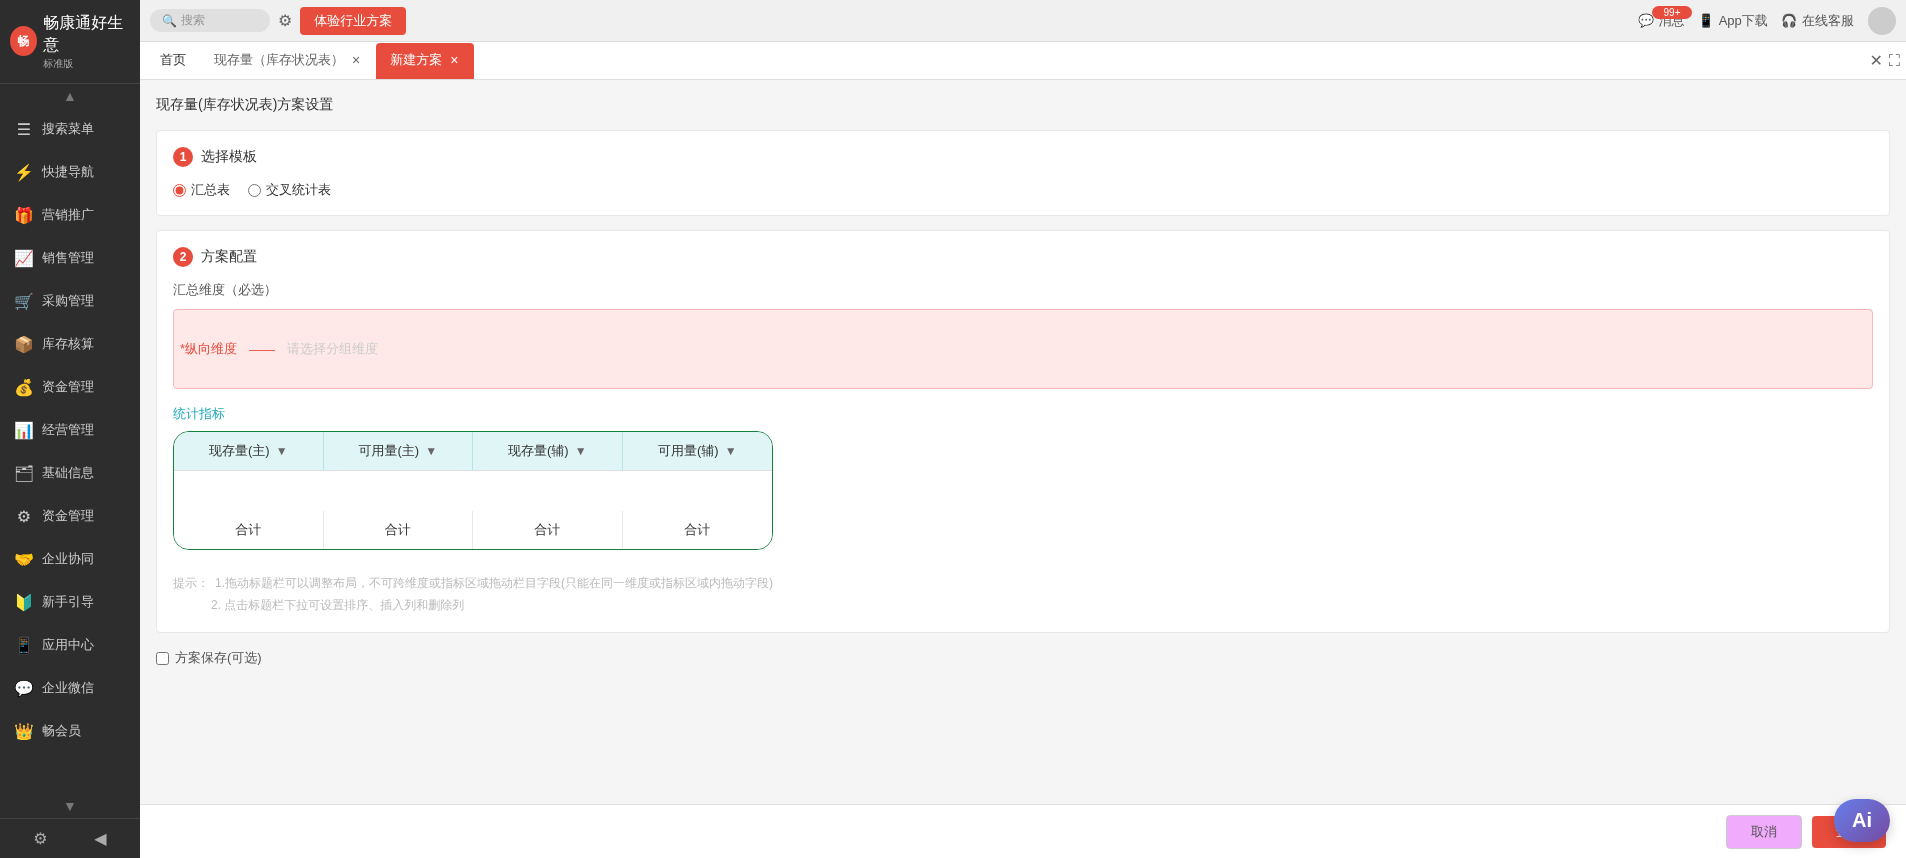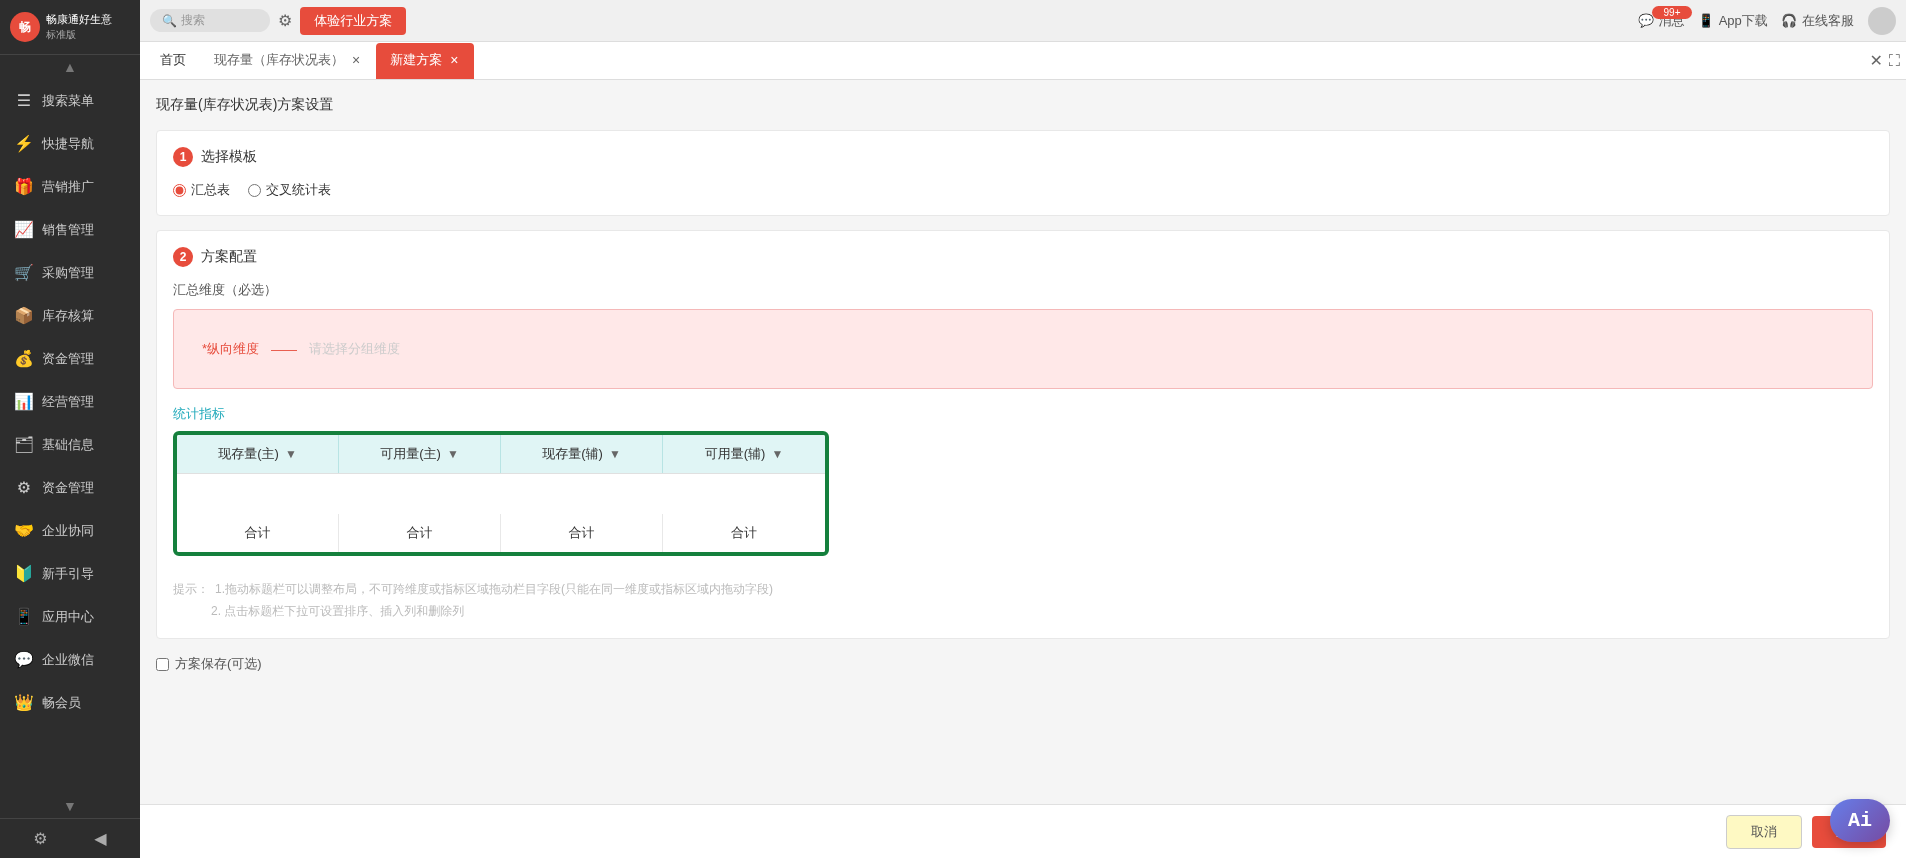--- a/index.html
+++ b/index.html
@@ -23,21 +23,21 @@
       border-bottom: 1px solid #444;
     }
     .sidebar-logo .logo-icon {
       width: 30px;
       height: 30px;
       background: #e74c3c;
       border-radius: 50%;
       display: flex; align-items: center; justify-content: center;
       color: white; font-weight: bold; font-size: 12px;
     }
-    .sidebar-logo .logo-text { font-size: 11px; color: #fff; line-height: 1.4; }
+    .sidebar-logo .logo-text { font-size: 16px; color: #fff; line-height: 1.4; }
     .sidebar-logo .logo-tag { font-size: 10px; color: #aaa; }
 
     .sidebar-nav { flex: 1; overflow-y: auto; }
     .sidebar-nav::-webkit-scrollbar { width: 4px; }
     .sidebar-nav::-webkit-scrollbar-thumb { background: #555; border-radius: 2px; }
 
     .nav-item {
       display: flex; align-items: center; gap: 8px;
       padding: 12px 14px;
       color: #ccc; cursor: pointer; font-size: 13px;
@@ -133,43 +133,43 @@
 
     .radio-group { display: flex; gap: 18px; align-items: center; }
     .radio-label { display: flex; align-items: center; gap: 5px; cursor: pointer; font-size: 13px; color: #333; }
     .radio-label input[type="radio"] { accent-color: #e74c3c; }
 
     
     .sub-label { font-size: 13px; color: #555; margin-bottom: 10px; }
 
     .dimension-box {
       background: #ffe8e8; border: 1px solid #f5b8b8; border-radius: 4px;
-      padding: 30px 28px; margin-bottom: 16px;
+      padding: 30px 6px; margin-bottom: 16px;
       display: flex; align-items: center; gap: 12px;
     }
     .dimension-required { color: #e74c3c; font-size: 13px; }
     .dimension-line { color: #e74c3c; }
     .dimension-placeholder { color: #ccc; font-size: 13px; }
 
     .indicator-setting {
       display: flex; align-items: center; gap: 16px; margin-bottom: 14px; font-size: 13px; color: #555;
     }
     .draggable-tag {
       background: #e0f0f0; border: 1px solid #a0d4d4; color: #2ab; padding: 2px 10px; border-radius: 3px; font-size: 12px;
     }
     .non-draggable-tag {
       background: #f8f8f8; border: 1px solid #ddd; color: #999; padding: 2px 10px; border-radius: 3px; font-size: 12px;
     }
 
     .stats-section { margin-bottom: 16px; }
     .stats-label { color: #2ab; font-size: 13px; margin-bottom: 8px; }
 
     .stats-table {
-      border: 4px solid #15803d; border-radius: 6px; overflow: hidden;
-      width: 656px;
+      border: 1px solid #15803d; border-radius: 16px; overflow: hidden;
+      width: 600px;
     }
     .stats-table-header {
       display: grid; grid-template-columns: repeat(4, 1fr);
       background: #e0f5f5;
     }
     .stats-table-header .col-head {
       padding: 10px 12px; border-right: 1px solid #b8e4e4;
       display: flex; align-items: center; justify-content: center; gap: 6px;
       font-size: 13px; color: #333;
     }
@@ -195,35 +195,35 @@
     }
     .scheme-save input[type="checkbox"] { accent-color: #e74c3c; }
 
     
     .footer {
       background: white; border-top: 1px solid #e0e0e0;
       display: flex; justify-content: flex-end; gap: 10px;
       padding: 12px 20px; height: 54px; align-items: center;
     }
     .btn-cancel {
-      background: #fef9c3; border: 1px solid #ccc; color: #555;
+      background: #f0abfc; border: 1px solid #ccc; color: #555;
       padding: 7px 24px; border-radius: 4px; cursor: pointer; font-size: 13px;
     }
     .btn-query {
       background: #e74c3c; color: white; border: none;
       padding: 7px 24px; border-radius: 4px; cursor: pointer; font-size: 13px;
     }
 
     
     .ai-bubble {
       position: fixed; right: 16px; bottom: 16px;
       background: linear-gradient(135deg, #667eea 0%, #764ba2 100%);
       color: white; border-radius: 24px; padding: 10px 18px;
       font-size: 20px; font-weight: bold; cursor: pointer; box-shadow: 0 4px 12px rgba(0,0,0,0.2);
-      display: flex; align-items: center; gap: 4px; z-index: 999; font-family: Liberation Mono, monospace;
+      display: flex; align-items: center; gap: 4px; z-index: 999;
     }
     .sidebar-arrow-btn {
       background: none; border: none; color: #777; cursor: pointer; font-size: 14px; padding: 4px 0;
     }
   </style>
 </head>
 <body>
 
 <div class="sidebar">
   <div class="sidebar-logo">

